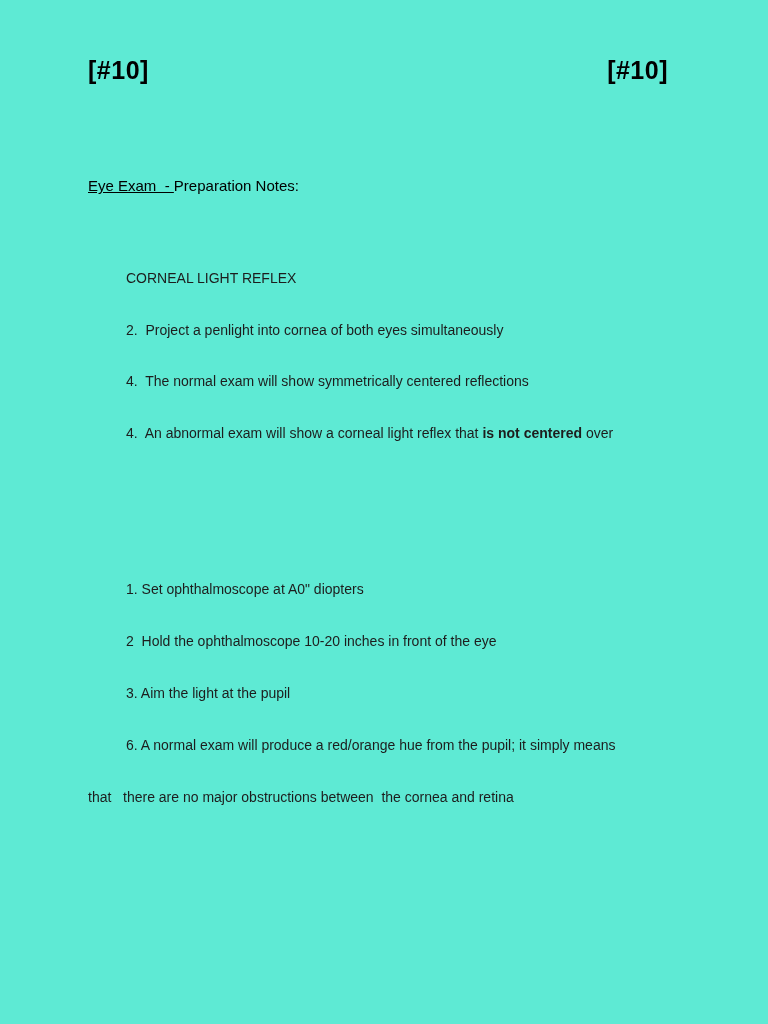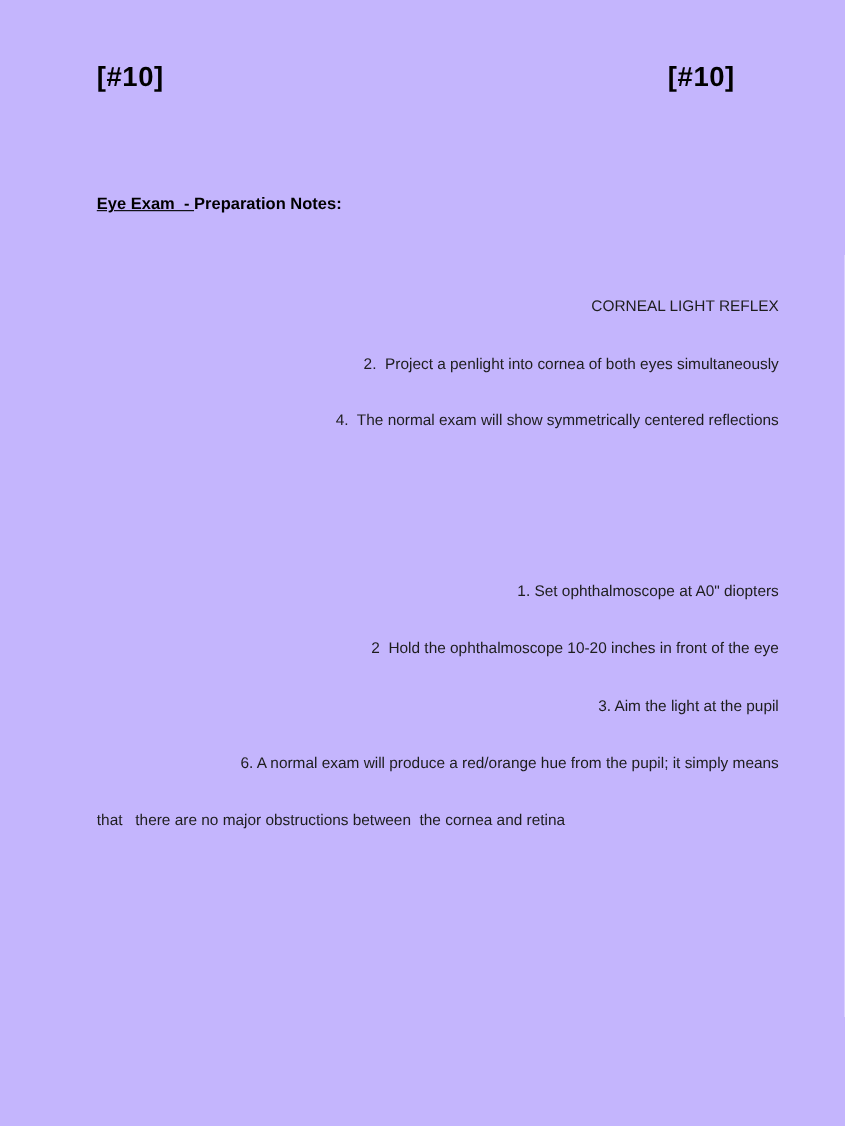--- a/index.html
+++ b/index.html
@@ -4,21 +4,21 @@
 <style>
   html, body {
     margin: 0;
     padding: 0;
     background: #ffffff;
   }
   .page {
     position: relative;
     width: 768px;
     height: 1024px;
-    background: #c4b5fd;
+    background: #5eead4;
     color: #1d1d1d;
     font-family: "Liberation Sans", sans-serif;
     overflow: hidden;
   }
   .title-row {
     position: absolute;
     left: 88px;
     top: 56px;
     width: 580px;
     display: flex;
@@ -34,26 +34,26 @@
     left: 88px;
     top: 108px;
     width: 620px;
     font-size: 14px;
     line-height: 17.3px;
     white-space: pre-wrap;
   }
   .ln { min-height: 17.3px; }
   .heading {
     font-size: 15px;
-    font-weight: 700;
+    font-weight: 400;
     color: #000000;
     line-height: 17.3px;
   }
   .gap6 { margin-bottom: 6px; }
-  .ind1 { padding-left: 38px; text-align: right; }
+  .ind1 { padding-left: 38px; }
   .b { font-weight: 700; }
   .u { text-decoration: underline; }
   .blank { height: 17.3px; }
 </style>
 </head>
 <body>
 
 <div class="page">
 
   <div class="title-row">
@@ -63,20 +63,21 @@
 
   <div class="content">
 
     
     <div class="ln heading gap6"><span class="u">Eye Exam  - </span><span>Preparation Notes:</span></div>
 
     
     <div class="ln ind1">CORNEAL LIGHT REFLEX</div>
     <div class="ln ind1">2.  Project a penlight into cornea of both eyes simultaneously</div>
     <div class="ln ind1">4.  The normal exam will show symmetrically centered reflections</div>
+    <div class="ln ind1"><span>4.  An abnormal exam will show a corneal light reflex that </span><span class="b">is not centered</span><span> over</span></div>
 
     <div class="ln blank"></div>
 
     
     <div class="ln ind1">1. Set ophthalmoscope at A0" diopters</div>
     <div class="ln ind1">2  Hold the ophthalmoscope 10-20 inches in front of the eye</div>
     <div class="ln ind1">3. Aim the light at the pupil</div>
     <div class="ln ind1">6. A normal exam will produce a red/orange hue from the pupil; it simply means</div>
     <div class="ln">that   there are no major obstructions between  the cornea and retina</div>
 

